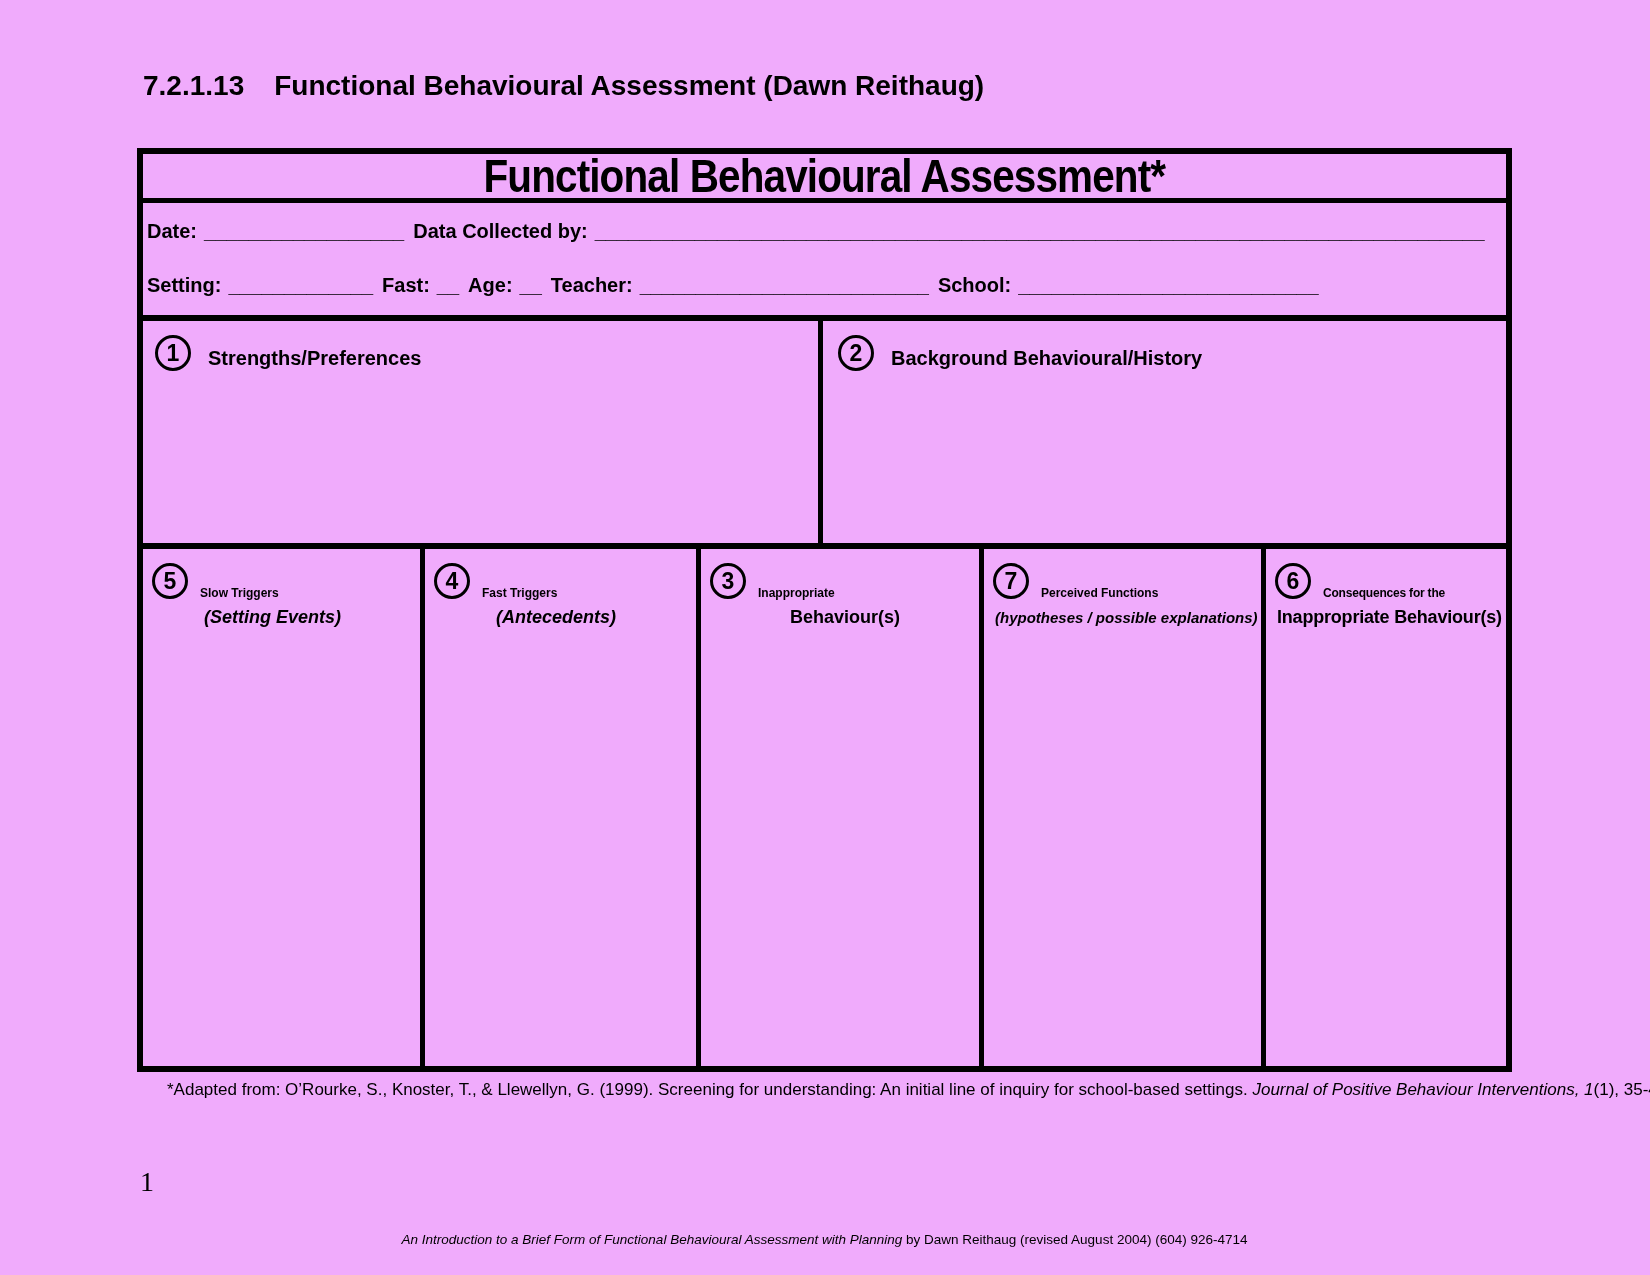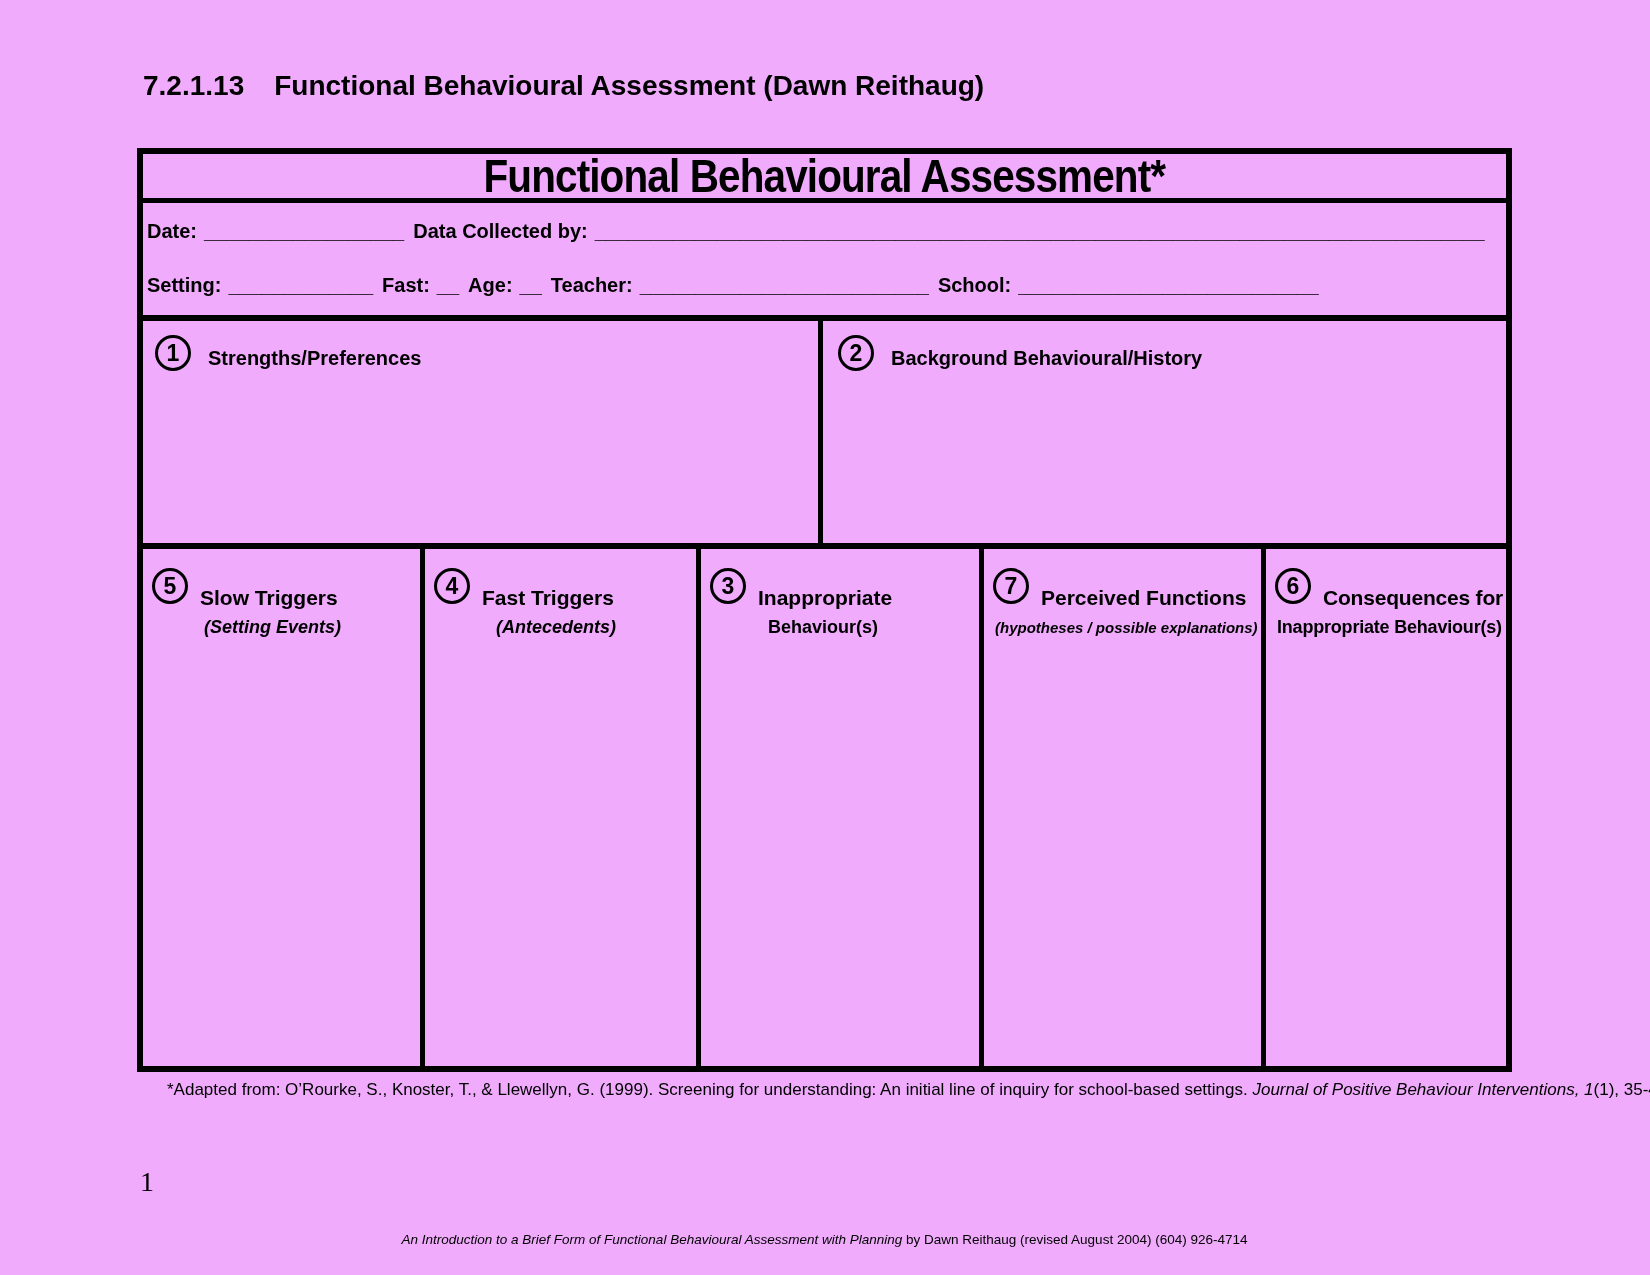--- a/index.html
+++ b/index.html
@@ -47,26 +47,26 @@
   
   .columns { flex:1; display:flex; }
   .col { padding:13px 4px 0 9px; overflow:hidden; }
   .col + .col { border-left:5px solid #000; }
   .col-5 { width:277px; flex:none; }
   .col-4 { width:276px; flex:none; }
   .col-3 { width:283px; flex:none; }
   .col-7 { width:282px; flex:none; }
   .col-6 { flex:1; }
   .col-line1 { display:flex; align-items:center; gap:12px; }
-  .col-title { font-size:21px; font-weight:bold; margin-top:24px; white-space:nowrap; }
+  .col-title { font-size:12px; font-weight:bold; margin-top:24px; white-space:nowrap; }
   .col-sub { font-size:18px; font-weight:bold; margin-top:7px; white-space:nowrap; }
   .italic { font-style:italic; }
   .sub-5 { margin-left:52px; }
   .sub-4 { margin-left:62px; }
-  .sub-3 { margin-left:58px; }
+  .sub-3 { margin-left:80px; }
   .sub-7 { font-size:15px; margin-left:2px; margin-top:9px; }
   .sub-6 { margin-left:2px; letter-spacing:-0.2px; }
   .col-6 .col-title { letter-spacing:-0.2px; }
 
   
   .footnote { position:absolute; left:167px; top:1080px; font-size:17px; white-space:nowrap; }
 
   
   .page-num { position:absolute; left:140px; top:1166px; font-family:"Liberation Serif", serif; font-size:28px; }
   .footer { position:absolute; left:137px; top:1232px; width:1375px; text-align:center; font-size:13.5px; white-space:nowrap; }

